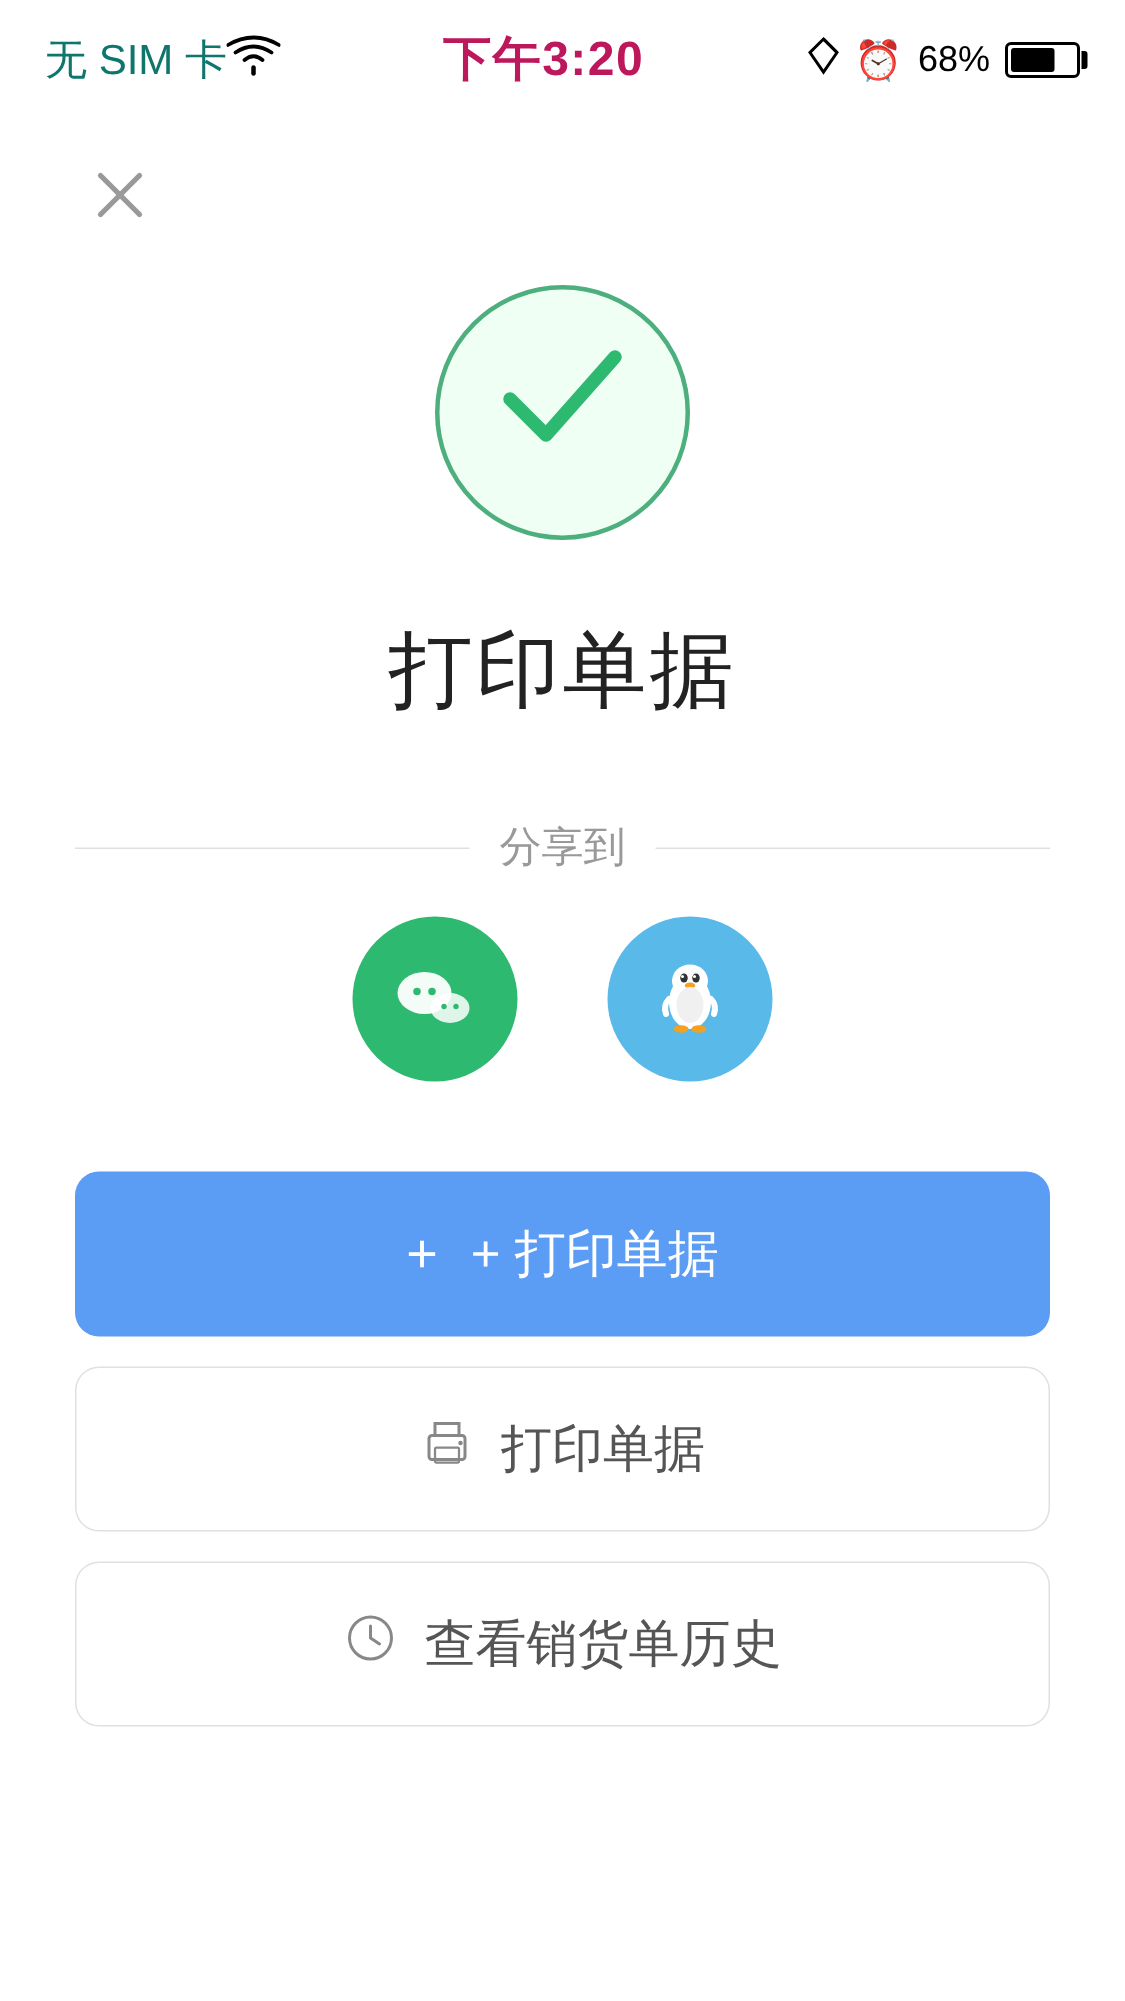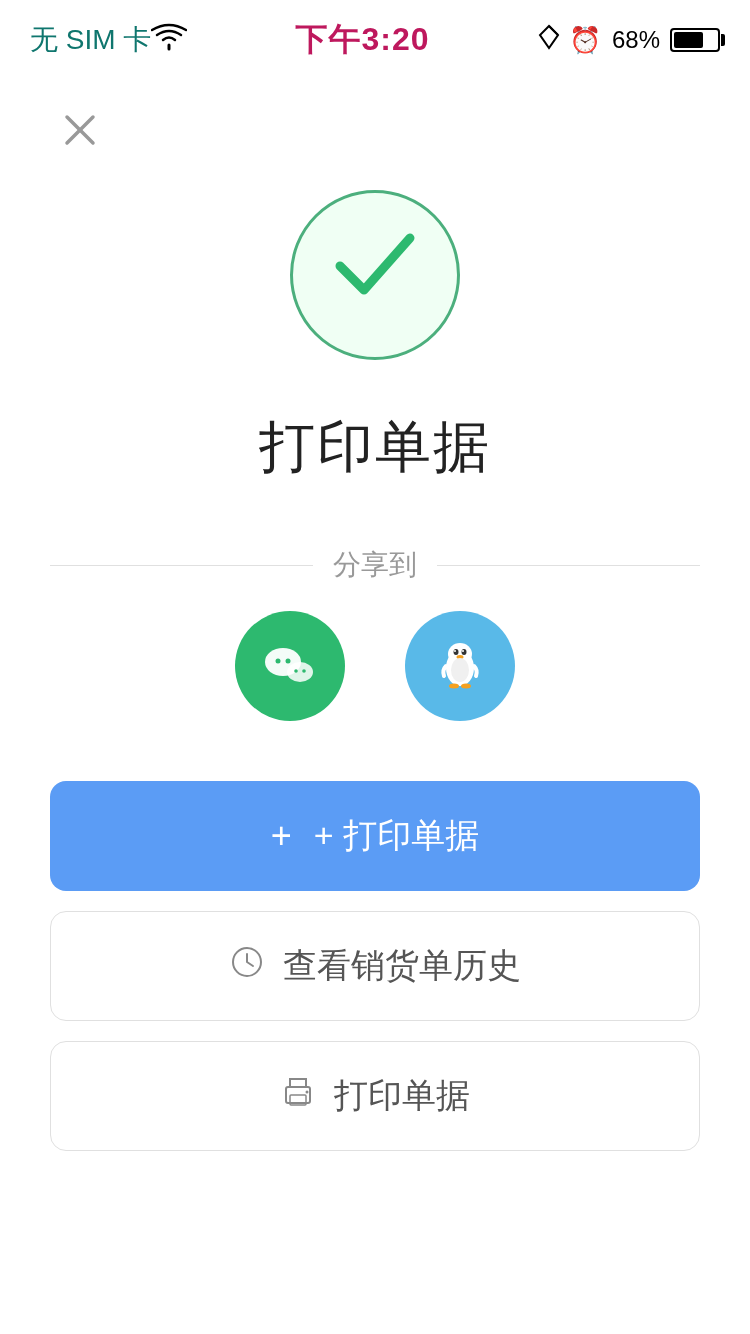--- a/index.html
+++ b/index.html
@@ -331,35 +331,35 @@
 
   <div class="action-buttons">
 
     <button class="action-btn btn-primary">
       <span style="font-size:36px; font-weight:300;">+</span>
       <span style="margin-left:4px;">+ 打印单据</span>
     </button>
 
     <button class="action-btn btn-secondary">
       <span>
-        <svg width="36" height="36" viewBox="0 0 36 36" fill="none">
-          <circle cx="18" cy="18" r="14" stroke="#888" stroke-width="2" fill="none"></circle>
-          <path d="M18 10 L18 18 L24 22" stroke="#888" stroke-width="2" stroke-linecap="round" stroke-linejoin="round"></path>
-        </svg>
-      </span>
-      <span>查看销货单历史</span>
-    </button>
-
-    <button class="action-btn btn-secondary">
-      <span>
         <svg width="36" height="34" viewBox="0 0 36 34" fill="none">
           <rect x="6" y="12" width="24" height="16" rx="2" stroke="#888" stroke-width="2" fill="none"></rect>
           <rect x="10" y="20" width="16" height="10" rx="1" stroke="#888" stroke-width="1.5" fill="none"></rect>
           <path d="M10 12 L10 4 L26 4 L26 12" stroke="#888" stroke-width="2" fill="none"></path>
           <circle cx="27" cy="17" r="1.5" fill="#888"></circle>
         </svg>
       </span>
       <span>打印单据</span>
     </button>
 
+    <button class="action-btn btn-secondary">
+      <span>
+        <svg width="36" height="36" viewBox="0 0 36 36" fill="none">
+          <circle cx="18" cy="18" r="14" stroke="#888" stroke-width="2" fill="none"></circle>
+          <path d="M18 10 L18 18 L24 22" stroke="#888" stroke-width="2" stroke-linecap="round" stroke-linejoin="round"></path>
+        </svg>
+      </span>
+      <span>查看销货单历史</span>
+    </button>
+
   </div>
 
 </div>
 
 </body></html>

